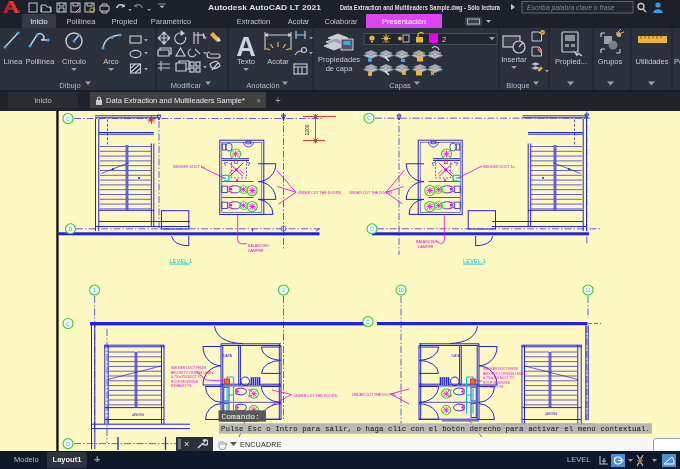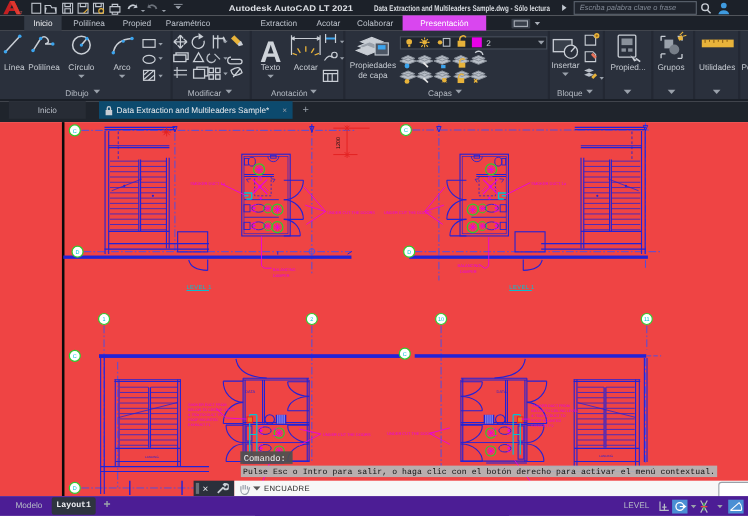--- a/index.html
+++ b/index.html
@@ -6,23 +6,23 @@
 font-family:"Liberation Sans",sans-serif;}
 .abs{position:absolute;}
 #app{position:relative;width:680px;height:357px;}
 
 #titlebar{left:0;top:0;width:680px;height:14px;background:#1c2129;}
 #menubar{left:0;top:14px;width:680px;height:14px;background:#1c2129;}
 .mtab{position:absolute;top:0;height:14px;line-height:15px;font-size:7.5px;color:#bfc5ce;text-align:center;}
 #ribbon{left:0;top:28px;width:680px;height:64px;background:#2a303c;}
 #tabbar{left:0;top:92px;width:680px;height:19px;background:#1f242c;}
 
-#draw{left:0;top:111px;width:680px;height:340px;background:#ef4444;}
-
-#statusbar{left:0;top:451px;width:680px;height:18px;background:#4c1d95;}
+#draw{left:0;top:111px;width:680px;height:340px;background:#fef9c3;}
+
+#statusbar{left:0;top:451px;width:680px;height:18px;background:#0f172a;}
 .ttxt{font-size:7.5px;color:#b7bdc7;}
 </style>
 </head>
 <body>
 <div id="app">
 <div class="abs" id="titlebar">
  <svg class="abs" style="left:0;top:0" width="680" height="14" viewBox="0 0 680 14">
 
   <path d="M3,13 L9,1 L13,1 L19,13 L15,13 L13.6,10 L8.4,10 L7,13 Z M9.4,7.6 L12.6,7.6 L11,4 Z" fill="#c42022"></path>
   <path d="M9,1 L13,1 L19,13 L15,13 Z" fill="#e03a30" opacity="0.9"></path>
@@ -295,21 +295,21 @@
           <path d="M414,53.5 l3,3.4 3,-3.4 z"></path>
           <path d="M533,53.5 l3,3.4 3,-3.4 z"></path>
   <path d="M567,53.5 l3.5,4 3.5,-4 z"></path>
           <path d="M607,53.5 l3.5,4 3.5,-4 z"></path>
           <path d="M648,53.5 l3.5,4 3.5,-4 z"></path>
  </g>
 </svg>
 </div>
 <div class="abs" id="tabbar">
  <div class="abs" style="left:8px;top:0;width:70px;height:16px;background:#272c35;color:#b8bec7;font-size:7.5px;text-align:center;line-height:17px;">Inicio</div>
- <div class="abs" style="left:90px;top:0;width:176px;height:16px;background:#0c4a6e;color:#e8eaee;font-size:7.5px;line-height:17px;">
+ <div class="abs" style="left:90px;top:0;width:176px;height:16px;background:#404040;color:#e8eaee;font-size:7.5px;line-height:17px;">
   <svg class="abs" style="left:5px;top:4px" width="8" height="9" viewBox="0 0 8 9">
           <rect x="1" y="4" width="6" height="5" fill="#c8cdd4"></rect>
           <path d="M2.5,4 v-1.5 a1.5,1.5 0 0 1 3,0 v1.5" fill="none" stroke="#c8cdd4" stroke-width="1.2"></path>
         </svg>
   <span style="margin-left:16px;">Data Extraction and Multileaders Sample*</span>
   <span style="position:absolute;right:5px;top:0;color:#9aa1ab;">×</span>
  </div>
  <div class="abs" style="left:272px;top:3px;width:12px;height:12px;color:#9aa1ab;font-size:10px;text-align:center;line-height:12px;">+</div>
 </div>
 <div class="abs" id="draw">
@@ -574,21 +574,21 @@
         </svg>
   <svg class="abs" style="left:17px;top:5px" width="7" height="5" viewBox="0 0 7 5">
           <path d="M0,0 l3.5,4 3.5,-4 z" fill="#555"></path>
         </svg>
   <span style="position:absolute;left:27px;top:0;color:#222;font-size:7px;line-height:15px;letter-spacing:0.3px;">ENCUADRE</span>
  </div>
  <div class="abs" style="left:477px;top:1px;width:40px;height:15px;border:1px solid #9aa0a8;border-radius:3px;background:#fff;"></div>
 </div>
 <div class="abs" id="statusbar">
  <div class="abs ttxt" style="left:14px;top:4px;">Modelo</div>
- <div class="abs" style="left:47px;top:1px;width:40px;height:16px;background:#2e343f;border-radius:2px;color:#eef0f3;font-size:7.5px;font-weight:bold;text-align:center;line-height:16px;font-family:Liberation Mono, monospace;">Layout1</div>
+ <div class="abs" style="left:47px;top:1px;width:40px;height:16px;background:#2e343f;border-radius:2px;color:#eef0f3;font-size:7.5px;font-weight:bold;text-align:center;line-height:16px;">Layout1</div>
  <div class="abs" style="left:94px;top:2px;color:#9aa1ab;font-size:11px;font-weight:bold;">+</div>
  <div class="abs ttxt" style="left:567px;top:4px;">LEVEL</div>
  <svg class="abs" style="left:598px;top:3px" width="80" height="13" viewBox="0 0 80 13">
   <path d="M2,2 v8 h8 M4,7 h4 M6,4 v6" stroke="#b7bdc7" stroke-width="1.1" fill="none"></path>
   <rect x="13" y="0" width="14" height="13" fill="#4a8fd4"></rect>
         <circle cx="20" cy="6.5" r="3.5" stroke="#fff" stroke-width="1.2" fill="none"></circle>
         <path d="M20,6.5 h5 l-1.5,-1.5 m1.5,1.5 l-1.5,1.5" stroke="#fff" stroke-width="1" fill="none"></path>
   <path d="M30,5 l2.5,3 2.5,-3 z" fill="#9aa1ab"></path>
   <path d="M39,1 l6,11 M45,1 l-6,11" stroke="#b7bdc7" stroke-width="1.1"></path>
         <path d="M42,3 v7" stroke="#35c435" stroke-width="1.1"></path>

